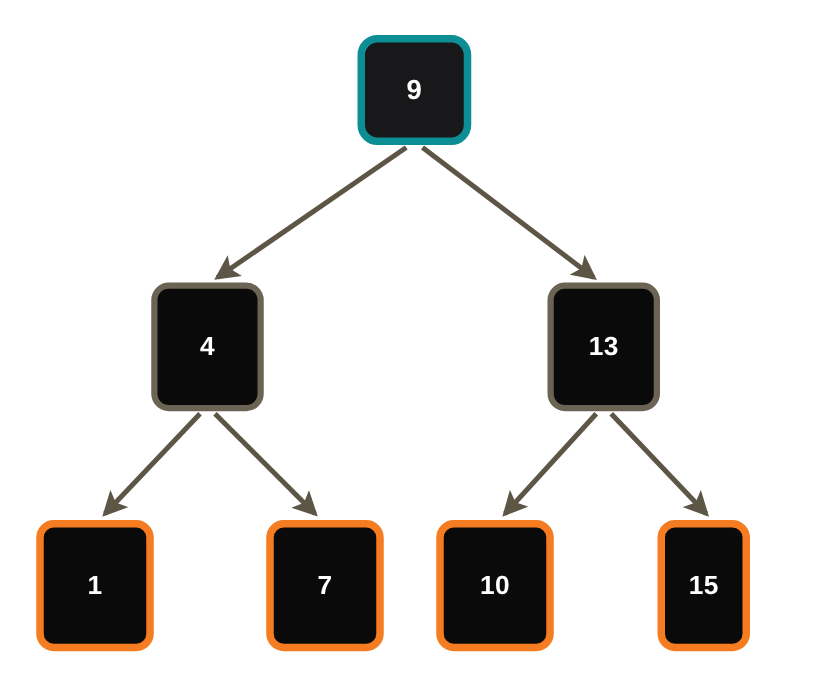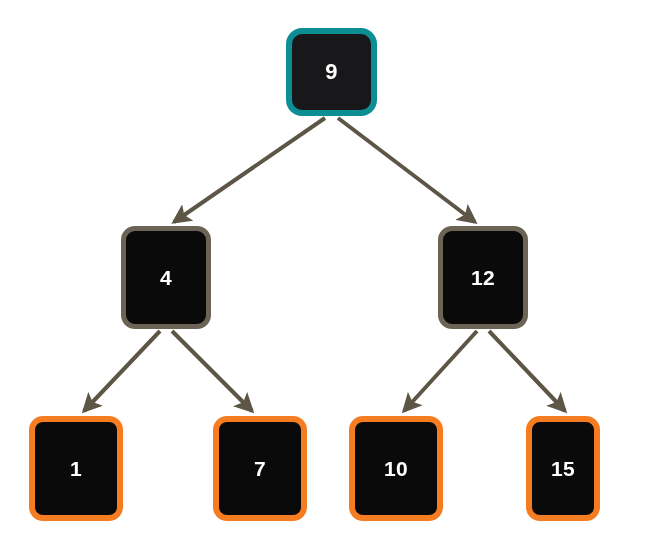--- a/index.html
+++ b/index.html
@@ -75,21 +75,21 @@
   </svg>
 
   <div id="node-group">
       <div class="tree-node root-node" style="left: 286px; top: 28px; width: 91px; height: 88px; border-color: rgb(13, 142, 148); border-width: 6px; background: rgb(24, 24, 26);">
         <span class="node-label">9</span>
       </div>
       <div class="tree-node" style="left: 121px; top: 226px; width: 90px; height: 103px; border-color: rgb(107, 99, 84); border-width: 5px; background: rgb(10, 10, 10);">
         <span class="node-label">4</span>
       </div>
       <div class="tree-node" style="left: 438px; top: 226px; width: 90px; height: 103px; border-color: rgb(107, 99, 84); border-width: 5px; background: rgb(10, 10, 10);">
-        <span class="node-label">12</span>
+        <span class="node-label">13</span>
       </div>
       <div class="tree-node" style="left: 29px; top: 416px; width: 94px; height: 105px; border-color: rgb(245, 124, 32); border-width: 6px; background: rgb(10, 10, 10);">
         <span class="node-label">1</span>
       </div>
       <div class="tree-node" style="left: 213px; top: 416px; width: 94px; height: 105px; border-color: rgb(245, 124, 32); border-width: 6px; background: rgb(10, 10, 10);">
         <span class="node-label">7</span>
       </div>
       <div class="tree-node" style="left: 349px; top: 416px; width: 94px; height: 105px; border-color: rgb(245, 124, 32); border-width: 6px; background: rgb(10, 10, 10);">
         <span class="node-label">10</span>
       </div>

